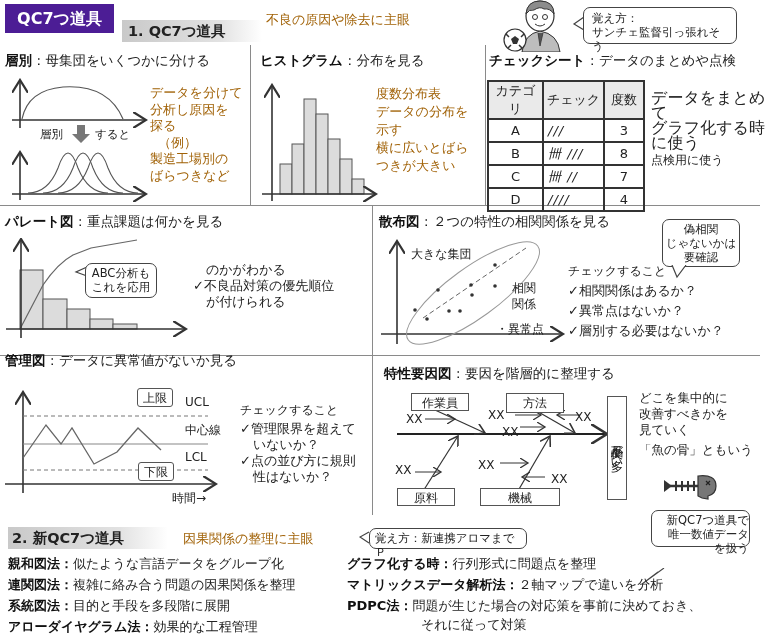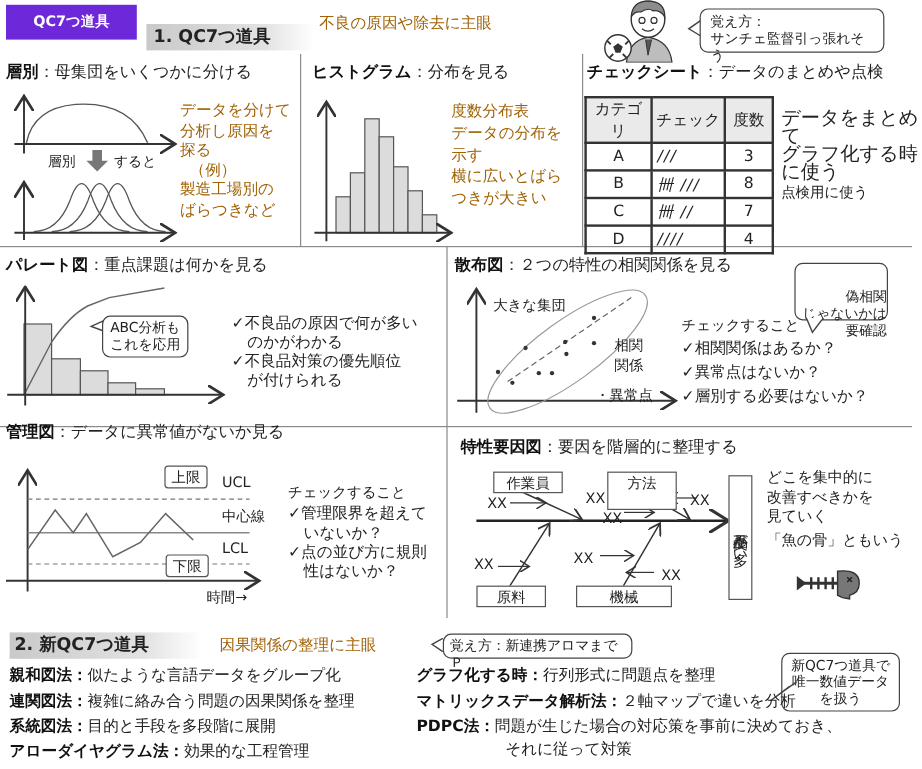--- a/index.html
+++ b/index.html
@@ -7,21 +7,21 @@
   body { position: relative; font-family: "DejaVu Sans", "Liberation Sans", sans-serif; color: #222; }
   .abs { position: absolute; }
   .t { font-size: 13px; line-height: 16px; color: #a16207; white-space: nowrap; }
   .b { font-weight: bold; color: #111; }
   .sec-title { font-size: 13.5px; line-height: 17px; white-space: nowrap; }
   .sec-title .b { font-weight: bold; }
   .hline { position: absolute; height: 1px; background: #8a8a8a; }
   .vline { position: absolute; width: 1px; background: #8a8a8a; }
 
   
-  #logo { left: 5px; top: 4px; width: 109px; height: 29px; background: #6d28d9; color: #fff; font-weight: bold; font-size: 12px; line-height: 29px; text-align: center; }
+  #logo { left: 5px; top: 4px; width: 109px; height: 29px; background: #4c1d95; color: #fff; font-weight: bold; font-size: 16px; line-height: 29px; text-align: center; }
   .grad-bar { background: linear-gradient(to right, #c9c9c9 0%, #e2e2e2 70%, #ffffff 100%); font-weight: bold; color: #222; }
   #hdr1 { left: 122px; top: 20px; width: 140px; height: 22px; font-size: 14.5px; line-height: 22px; padding-left: 6px; }
   #hdr1-sub { left: 266px; top: 12px; font-size: 13px; }
 
   .bubble { position: absolute; border: 1.2px solid #444; border-radius: 7px; background: #fff; font-size: 11.5px; line-height: 14px; color: #222; }
   #memo1 { left: 583px; top: 7px; width: 154px; height: 37px; padding: 3px 8px; }
 
   
   table.cs { border-collapse: collapse; position: absolute; left: 487px; top: 80px; }
   table.cs td, table.cs th { border: 2px solid #333; font-size: 13px; height: 23px; text-align: center; font-weight: normal; color: #222; }
@@ -183,21 +183,20 @@
   <line x1="3" y1="91" x2="183" y2="91" stroke="#333" stroke-width="1.6" marker-end="url(#ah)"></line>
 </svg>
 <svg class="abs" style="left:74px;top:264px" width="14" height="14">
   <path d="M13 3 L2 8 L13 12" fill="#fff" stroke="#444" stroke-width="1.2"></path>
 </svg>
 <div class="bubble" style="left:85px;top:263px;width:72px;height:35px;text-align:center;padding-top:2px">
   <div>ABC分析も</div>
   <div>これを応用</div>
 </div>
 <div class="abs bullet-list" style="left:193px;top:262px">
-  <div>✓不良品の原因で何が多い</div>
   <div>　のかがわかる</div>
   <div>✓不良品対策の優先順位</div>
   <div>　が付けられる</div>
 </div>
 
 <div class="abs sec-title" style="left:379px;top:213px">
   <span class="b">散布図</span><span>：２つの特性の相関関係を見る</span>
 </div>
 <svg class="abs" style="left:378px;top:238px" width="190" height="108">
   <line x1="19" y1="106" x2="19" y2="3" stroke="#333" stroke-width="1.6" marker-end="url(#ah)"></line>
@@ -215,21 +214,21 @@
       <circle cx="117" cy="27" r="1.8"></circle>
       <circle cx="117" cy="48" r="1.8"></circle>
   </g>
 </svg>
 <div class="abs small" style="left:411px;top:247px;font-size:12px">大きな集団</div>
 <div class="abs small" style="left:512px;top:280px;font-size:12px;line-height:16px">
   <div>相関</div>
   <div>関係</div>
 </div>
 <div class="abs small" style="left:496px;top:322px;font-size:12px">・異常点</div>
-<div class="bubble" style="left:662px;top:219px;width:78px;height:48px;text-align:right;padding-top:20px;font-size:11.5px">
+<div class="bubble" style="left:662px;top:219px;width:78px;height:48px;text-align:center;padding-top:2px;font-size:11.5px">
   <div>偽相関</div>
   <div>じゃないかは</div>
   <div>要確認</div>
 </div>
 <svg class="abs" style="left:670px;top:265px" width="20" height="14">
   <path d="M2 0 L7 12 L16 0" fill="#fff" stroke="#444" stroke-width="1.2"></path>
   <line x1="3" y1="0" x2="15" y2="0" stroke="#fff" stroke-width="2"></line>
 </svg>
 <div class="abs small" style="left:568px;top:264px;font-size:12px">チェックすること</div>
 <div class="abs bullet-list" style="left:568px;top:281px;line-height:20px">
@@ -279,21 +278,21 @@
   <line x1="120" y1="106" x2="155" y2="46" stroke="#333" stroke-width="1.2" marker-end="url(#ah2)"></line>
   <line x1="30" y1="29" x2="60" y2="29" stroke="#333" stroke-width="1" marker-end="url(#ah2)"></line>
   <line x1="120" y1="25" x2="146" y2="25" stroke="#333" stroke-width="1" marker-end="url(#ah2)"></line>
   <line x1="185" y1="25" x2="162" y2="25" stroke="#333" stroke-width="1" marker-end="url(#ah2)"></line>
   <line x1="125" y1="37" x2="150" y2="37" stroke="#333" stroke-width="1" marker-end="url(#ah2)"></line>
   <line x1="20" y1="82" x2="46" y2="82" stroke="#333" stroke-width="1" marker-end="url(#ah2)"></line>
   <line x1="105" y1="73" x2="133" y2="73" stroke="#333" stroke-width="1" marker-end="url(#ah2)"></line>
   <line x1="150" y1="87" x2="127" y2="87" stroke="#333" stroke-width="1" marker-end="url(#ah2)"></line>
 </svg>
 <div class="boxlbl" style="left:411px;top:393px;width:58px;height:18px">作業員</div>
-<div class="boxlbl" style="left:506px;top:393px;width:58px;height:32px">方法</div>
+<div class="boxlbl" style="left:506px;top:393px;width:58px;height:20px">方法</div>
 <div class="boxlbl" style="left:397px;top:488px;width:58px;height:18px">原料</div>
 <div class="boxlbl" style="left:480px;top:488px;width:80px;height:18px">機械</div>
 <div class="abs small" style="left:406px;top:412px;font-size:12px">XX</div>
 <div class="abs small" style="left:488px;top:408px;font-size:12px">XX</div>
 <div class="abs small" style="left:575px;top:410px;font-size:12px">XX</div>
 <div class="abs small" style="left:502px;top:425px;font-size:12px">XX</div>
 <div class="abs small" style="left:395px;top:463px;font-size:12px">XX</div>
 <div class="abs small" style="left:478px;top:458px;font-size:12px">XX</div>
 <div class="abs small" style="left:551px;top:472px;font-size:12px">XX</div>
 <div class="boxlbl" style="left:607px;top:396px;width:20px;height:104px;writing-mode:vertical-rl;line-height:18px;padding-top:4px;font-size:12.5px">不良品が多い</div>
@@ -315,21 +314,21 @@
   <path d="M36 4 Q54 2 54 14 Q54 22 46 24 L46 27 L40 26 L36 24 Z" fill="#777" stroke="#333" stroke-width="1.2"></path>
   <path d="M44 9 L48 13 M48 9 L44 13" stroke="#222" stroke-width="1.2"></path>
 </svg>
 
 <div id="hdr2" class="abs grad-bar">2. 新QC7つ道具</div>
 <div id="hdr2-sub" class="abs t">因果関係の整理に主眼</div>
 <svg class="abs" style="left:358px;top:531px" width="12" height="16">
   <path d="M11 1 L2 6 L11 12" fill="#fff" stroke="#444" stroke-width="1.1"></path>
 </svg>
 <div class="bubble" style="left:369px;top:528px;width:158px;height:21px;padding:2px 5px;font-size:11.5px">覚え方：新連携アロマまでＰ</div>
-<div class="bubble" style="left:651px;top:544px;width:99px;height:49px;text-align:center;padding-top:2px;font-size:11.5px">
+<div class="bubble" style="left:651px;top:510px;width:99px;height:37px;text-align:right;padding-top:2px;font-size:11.5px">
   <div>新QC7つ道具で</div>
   <div>唯一数値データ</div>
   <div>を扱う</div>
 </div>
 <svg class="abs" style="left:640px;top:568px" width="30" height="20">
   <path d="M24 0 L2 16 L18 4" fill="#fff" stroke="#444" stroke-width="1.1"></path>
 </svg>
 
 <div class="tool-line" style="left:8px;top:556px"><span class="b">親和図法：</span><span>似たような言語データをグループ化</span></div>
 <div class="tool-line" style="left:8px;top:577px"><span class="b">連関図法：</span><span>複雑に絡み合う問題の因果関係を整理</span></div>

